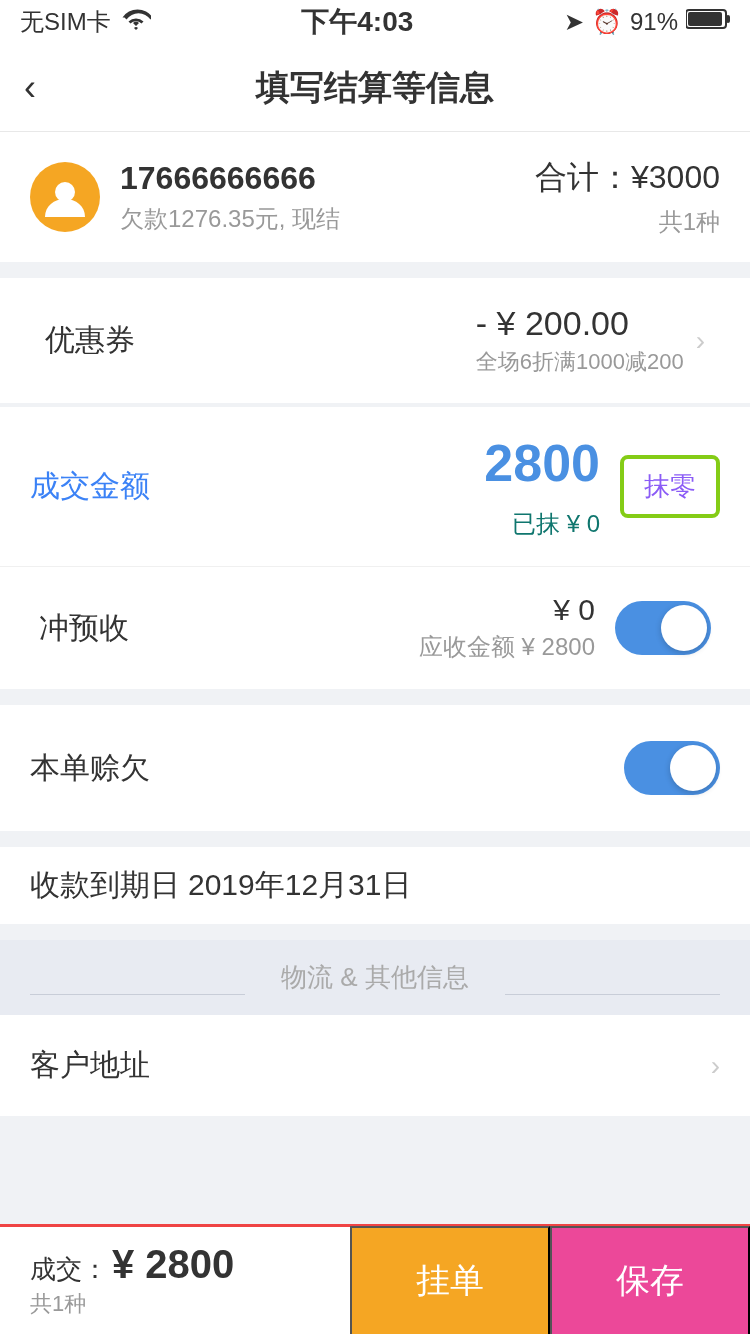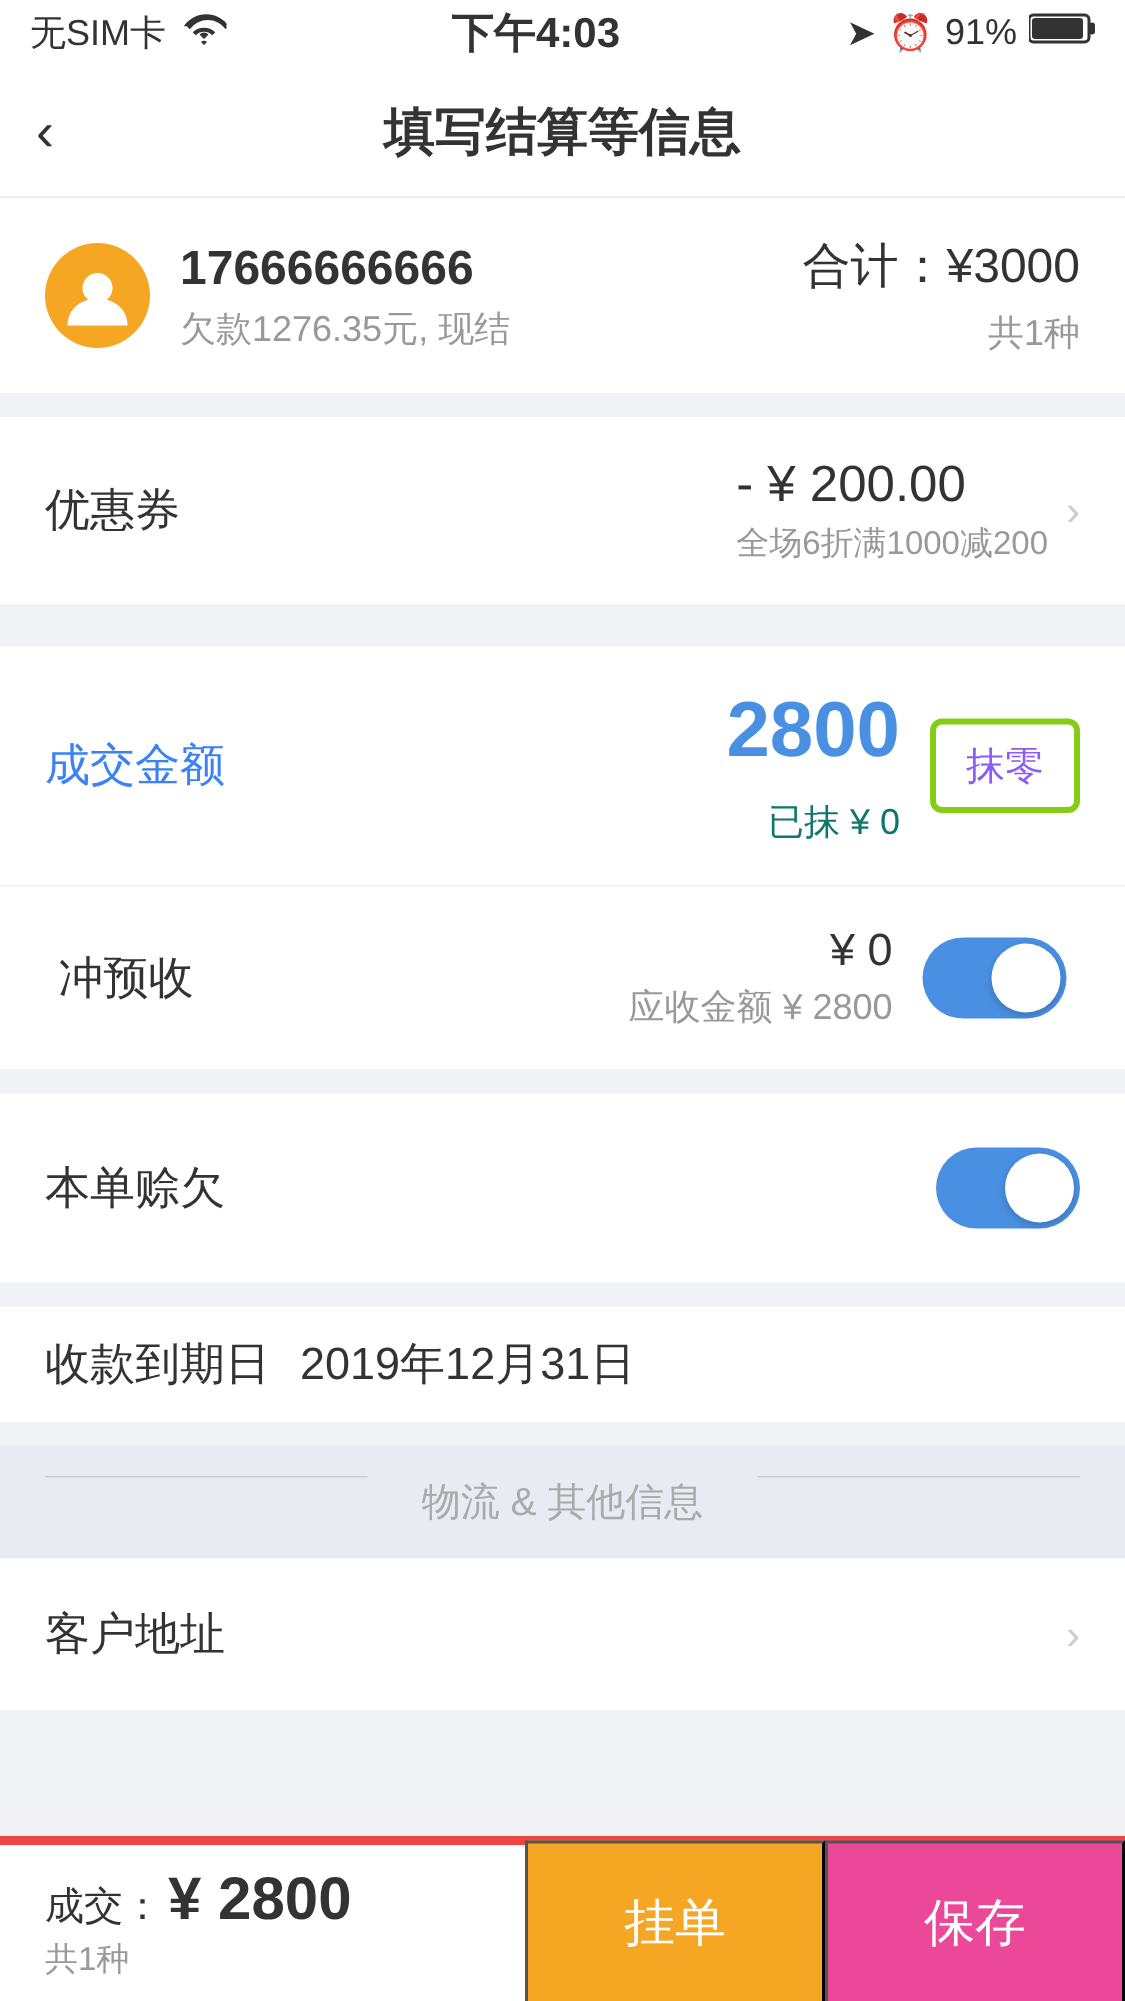--- a/index.html
+++ b/index.html
@@ -80,25 +80,25 @@
     .customer-info {}
     .customer-phone { font-size: 32px; font-weight: 600; color: #333; }
     .customer-debt { font-size: 24px; color: #999; margin-top: 6px; }
     .customer-right { text-align: right; }
     .total-amount { font-size: 32px; color: #333; font-weight: 500; }
     .total-count { font-size: 24px; color: #999; margin-top: 6px; }
 
     
     .coupon-row {
       background: #fff;
-      padding: 26px 30px;
-      display: flex;
-      align-items: center;
-      justify-content: space-between;
-      margin-bottom: 28px;
+      padding: 26px 45px;
+      display: flex;
+      align-items: center;
+      justify-content: space-between;
+      margin-bottom: 4px;
     }
     .coupon-label { font-size: 30px; color: #333; }
     .coupon-right { display: flex; align-items: center; gap: 12px; }
     .coupon-discount { font-size: 34px; color: #333; font-weight: 500; }
     .coupon-desc { font-size: 22px; color: #999; margin-top: 4px; text-align: right; }
     .coupon-arrow { color: #ccc; font-size: 28px; }
 
     
     .section {
       background: #fff;
@@ -168,32 +168,32 @@
       margin-bottom: 16px;
     }
     .debt-label { font-size: 30px; color: #333; }
 
     
     .duedate-row {
       background: #fff;
       padding: 18px 30px;
       display: flex;
       align-items: center;
-      gap: 20px;
+      gap: 8px;
       margin-bottom: 16px;
     }
     .duedate-label { font-size: 30px; color: #333; }
     .duedate-value { font-size: 30px; color: #333; }
 
     
     .divider-section {
       background: #e8ebf2;
       padding: 20px 30px;
       display: flex;
-      align-items: flex-start;
+      align-items: flex-end;
       gap: 36px;
       margin-bottom: 0;
     }
     .divider-line { flex: 1; height: 1px; background: #c8cdd8; }
     .divider-text { font-size: 26px; color: #aaa; white-space: nowrap; }
 
     
     .address-row {
       background: #fff;
       padding: 30px 30px;
@@ -212,21 +212,21 @@
     
     .bottom-bar {
       position: fixed;
       bottom: 0;
       left: 0;
       width: 750px;
       height: 110px;
       background: #fff;
       display: flex;
       align-items: center;
-      border-top: 6px solid #ef4444;
+      border-top: 3px solid #ef4444;
     }
     .bottom-summary {
       flex: 1;
       padding: 0 30px;
     }
     .bottom-deal { font-size: 26px; color: #333; }
     .bottom-amount { font-size: 40px; font-weight: 600; color: #333; }
     .bottom-count { font-size: 22px; color: #999; margin-top: 2px; }
     .btn-hold {
       width: 200px;

